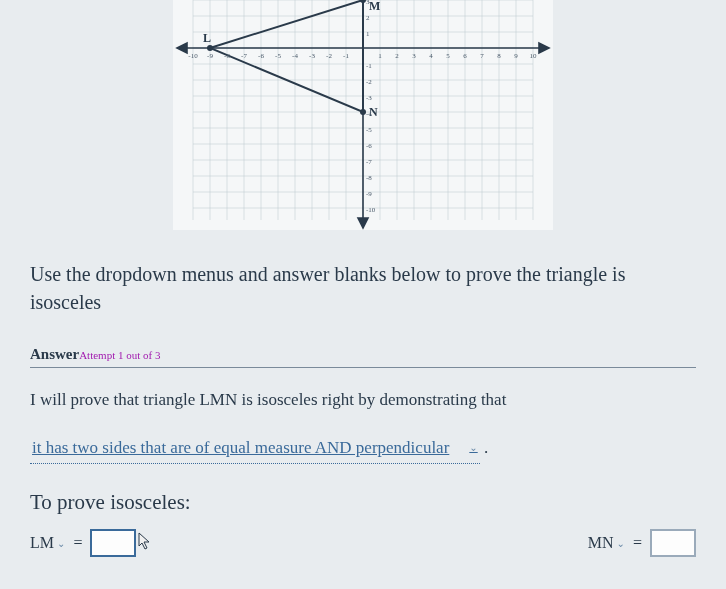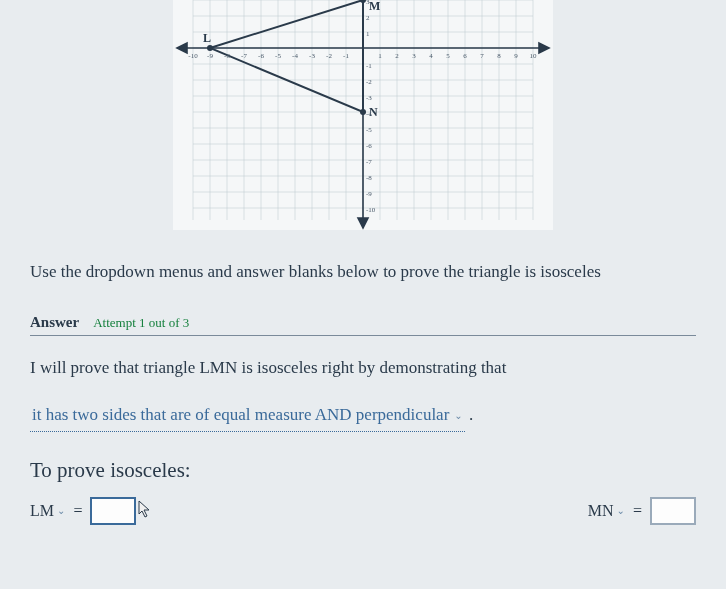--- a/index.html
+++ b/index.html
@@ -16,54 +16,54 @@
     }
     .graph-area {
       display: flex;
       justify-content: center;
       margin-bottom: 30px;
     }
     svg.graph {
       background: #f5f7f8;
     }
     .instruction {
-      font-size: 17px;
+      font-size: 20px;
       color: #2a3a4a;
       margin: 20px 0 30px 0;
       line-height: 1.4;
     }
     .answer-row {
       display: flex;
       align-items: baseline;
-      gap: 14px;
       border-bottom: 1px solid #7a8a9a;
       padding-bottom: 4px;
     }
     .answer-label {
       font-weight: bold;
       font-size: 15px;
       color: #2a3a4a;
     }
     .attempt {
-      font-size: 13px;
-      color: #15803d;
+      font-size: 11px;
+      color: #a21caf;
     }
     .proof-line {
       font-size: 17px;
       margin: 17px 0;
       line-height: 1.8;
     }
     .dropdown-inline {
       display: inline-flex;
       align-items: center;
-      gap: 5px;
+      gap: 20px;
       color: #3a6a9a;
       cursor: pointer;
       border-bottom: 1px dotted #3a6a9a;
       padding: 0 2px;
+      text-decoration: underline;
     }
     .chevron {
       font-size: 10px;
       color: #6a8aa8;
     }
     .sub-heading {
       font-size: 21px;
       margin: 26px 0 14px 0;
     }
     .eq-row {

